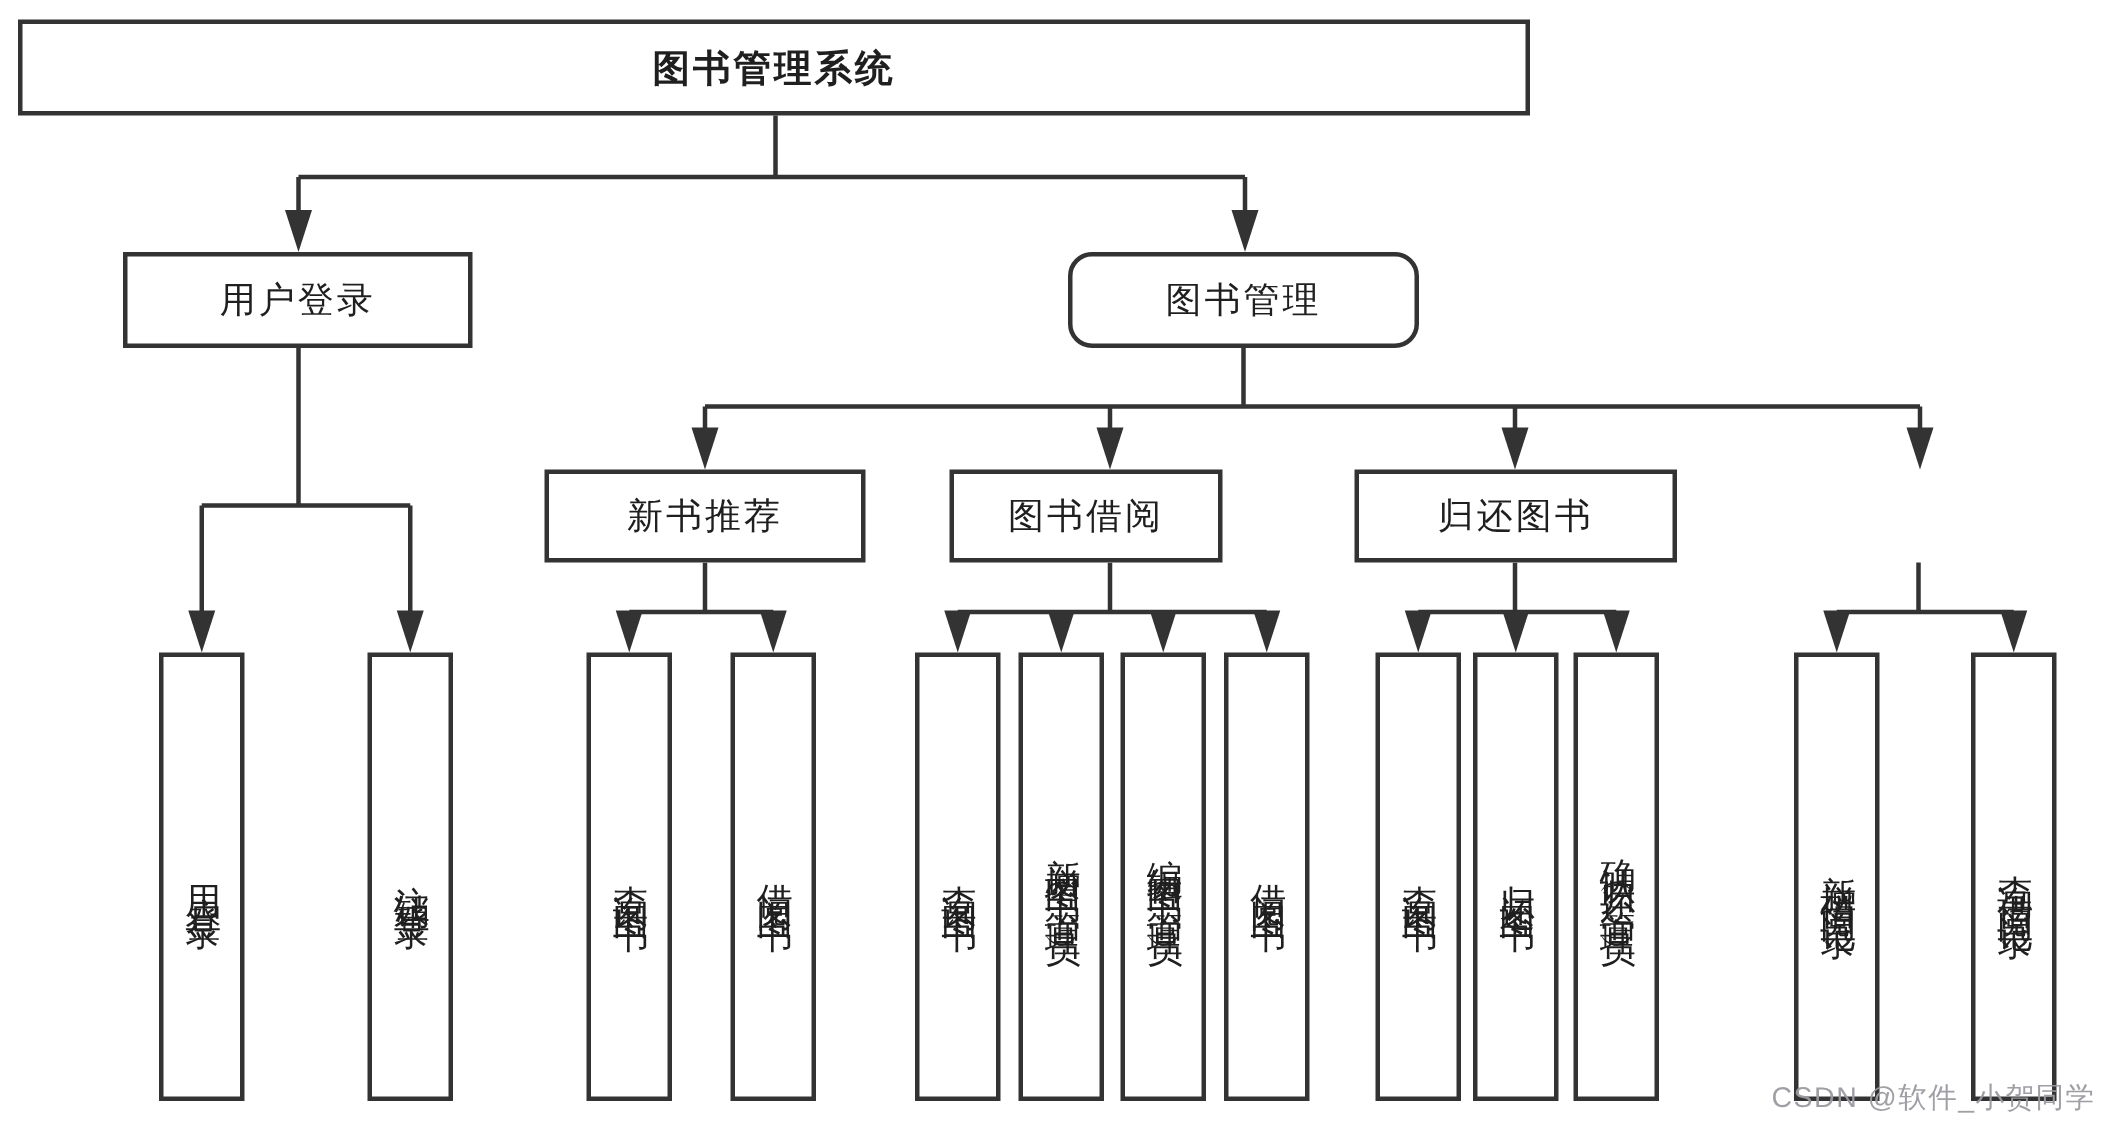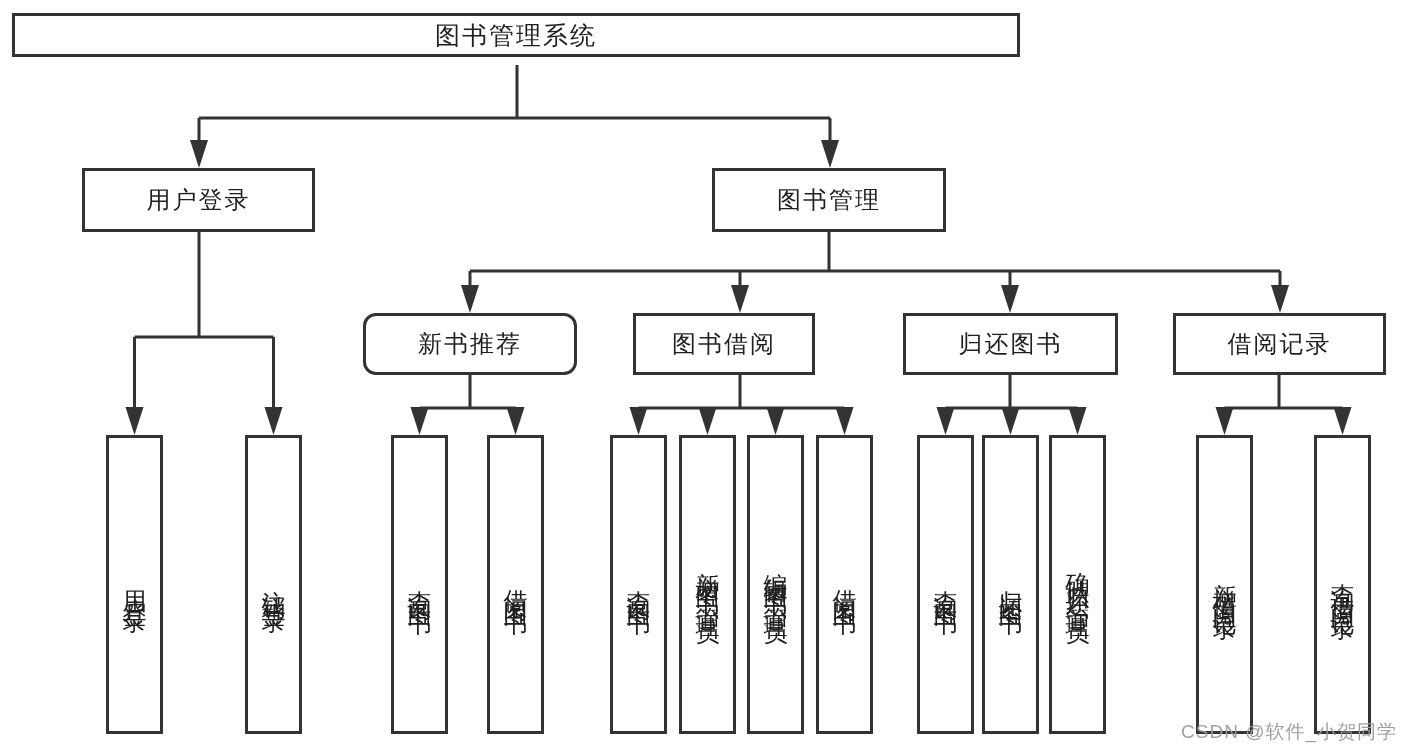--- a/index.html
+++ b/index.html
@@ -98,29 +98,28 @@
       <polygon points="775.5,435 766.5,407 784.5,407"></polygon>
       <polygon points="844.5,435 835.5,407 853.5,407"></polygon>
       <polygon points="945.5,435 936.5,407 954.5,407"></polygon>
       <polygon points="1010.5,435 1001.5,407 1019.5,407"></polygon>
       <polygon points="1077.5,435 1068.5,407 1086.5,407"></polygon>
       <polygon points="1224.5,435 1215.5,407 1233.5,407"></polygon>
       <polygon points="1342.5,435 1333.5,407 1351.5,407"></polygon>
     </g>
   </svg>
 
-  <div class="node h root" style="left:12px; top:13px; width:1008px; height:44px;">图书管理系统</div>
+  <div class="node h root" style="left:12px; top:13px; width:1008px; height:64px;font-weight:bold;">图书管理系统</div>
 
   <div class="node h" style="left:82px; top:168px; width:233px; height:64px;">用户登录</div>
-  <div class="node h" style="left:712px; top:168px; width:234px; height:64px;">图书管理</div>
+  <div class="node h" style="left:712px; top:168px; width:234px; height:64px;border-radius:16px;">图书管理</div>
 
-  <div class="node h" style="left:363px; top:313px; width:214px; height:62px;border-radius:13px;">新书推荐</div>
+  <div class="node h" style="left:363px; top:313px; width:214px; height:62px;">新书推荐</div>
   <div class="node h" style="left:633px; top:313px; width:182px; height:62px;">图书借阅</div>
   <div class="node h" style="left:903px; top:313px; width:215px; height:62px;">归还图书</div>
-  <div class="node h" style="left:1173px; top:313px; width:213px; height:62px;">借阅记录</div>
 
   <div class="node leaf" style="left:106px;">用户登录</div>
   <div class="node leaf" style="left:245px;">注销登录</div>
 
   <div class="node leaf" style="left:391px;">查询图书</div>
   <div class="node leaf" style="left:487px;">借阅图书</div>
 
   <div class="node leaf" style="left:610px;">查询图书</div>
   <div class="node leaf" style="left:679px;">新增图书（管理员）</div>
   <div class="node leaf" style="left:747px;">编辑图书（管理员）</div>

